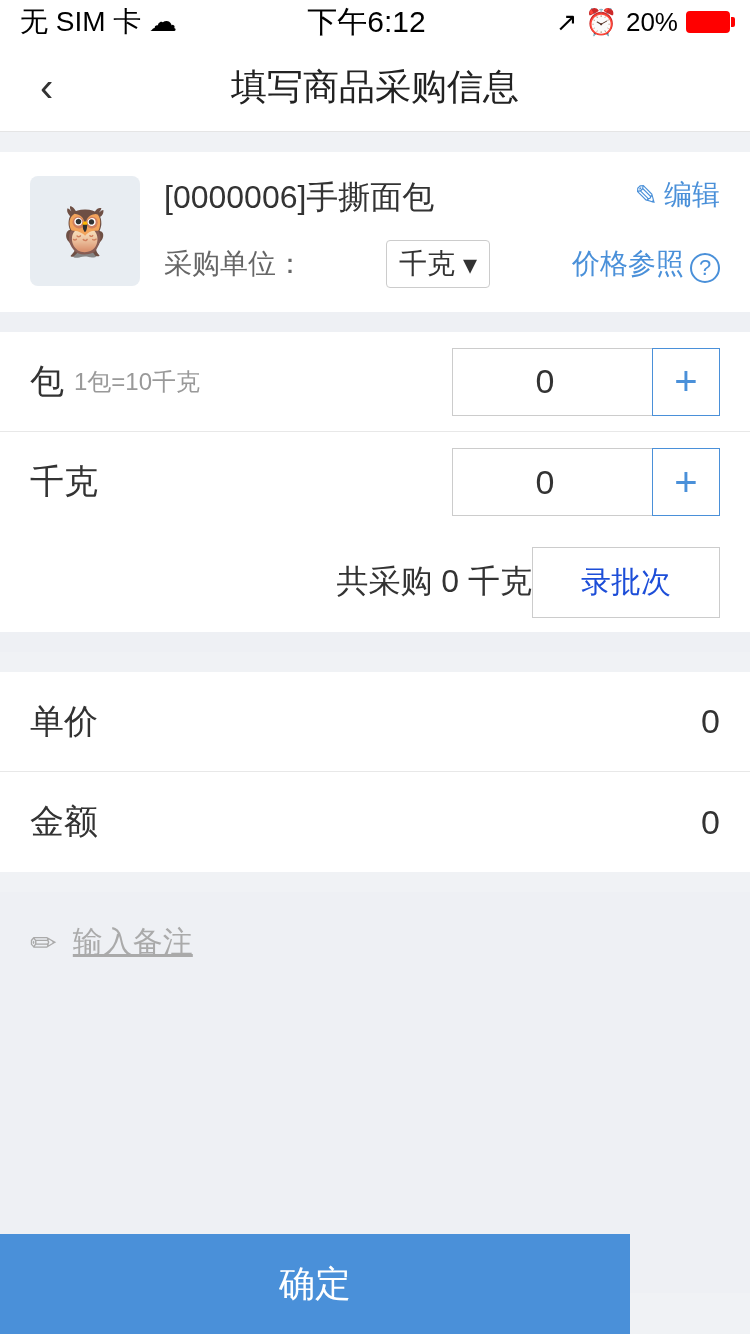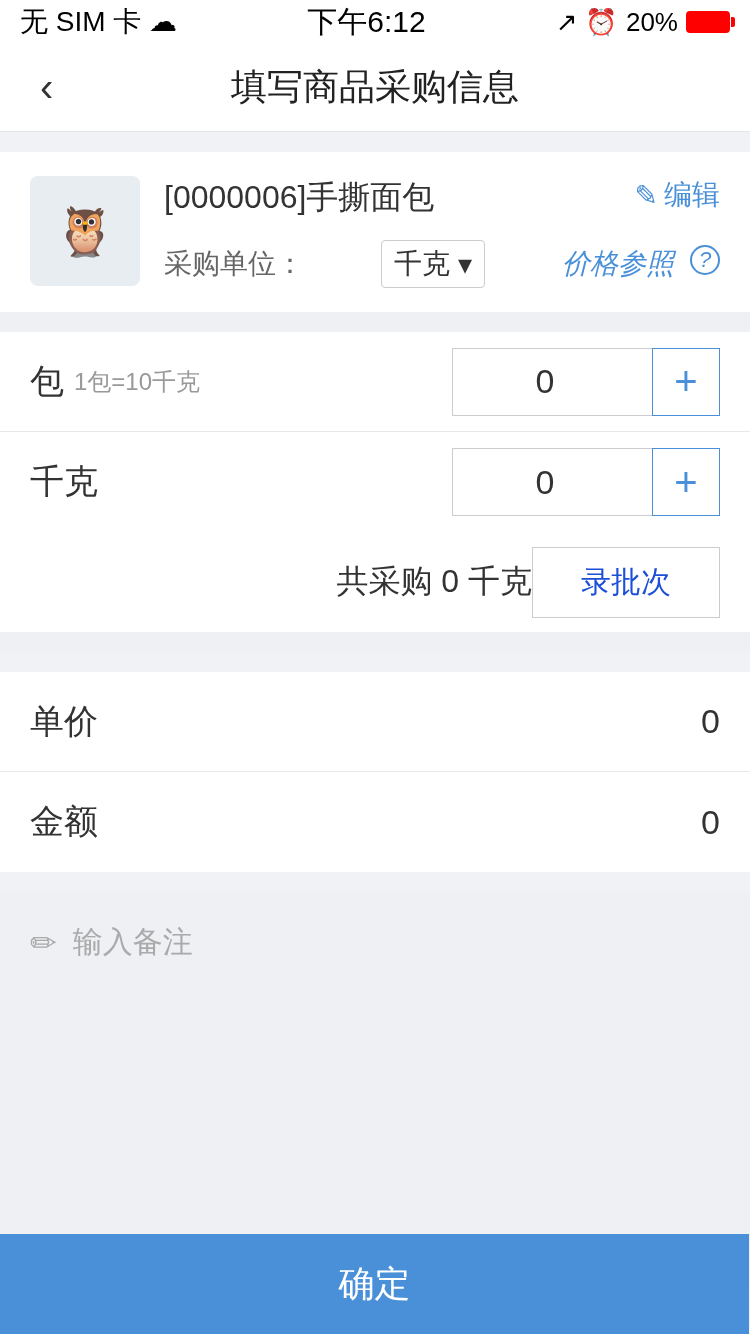--- a/index.html
+++ b/index.html
@@ -138,24 +138,23 @@
       padding: 4px 12px;
       font-size: 28px;
       color: #333;
       gap: 8px;
       cursor: pointer;
     }
     .price-ref {
       color: #4a90d9;
       font-size: 28px;
       display: flex;
-      align-items: flex-start;
-      gap: 16px;
-      cursor: pointer;
-      font-style: italic;
+      align-items: flex-end;
+      gap: 6px;
+      cursor: pointer;
     }
     .help-circle {
       width: 30px;
       height: 30px;
       border: 2px solid #4a90d9;
       border-radius: 50%;
       display: inline-flex;
       align-items: center;
       justify-content: center;
       font-size: 22px;
@@ -281,35 +280,36 @@
       min-height: 100px;
     }
     .pencil-icon {
       font-size: 32px;
       color: #aaa;
       margin-top: 2px;
     }
     .notes-placeholder {
       font-size: 30px;
       color: #aaa;
+      text-decoration: underline;
     }
 
     
     .content-filler {
       flex: 1;
       background: #eef0f4;
       min-height: 300px;
     }
 
     
     .confirm-btn {
       position: fixed;
       bottom: 0;
       left: 0;
-      width: 749px;
+      width: 630px;
       height: 100px;
       background: #4a90d9;
       color: #fff;
       font-size: 36px;
       border: none;
       cursor: pointer;
       display: flex;
       align-items: center;
       justify-content: center;
     }

